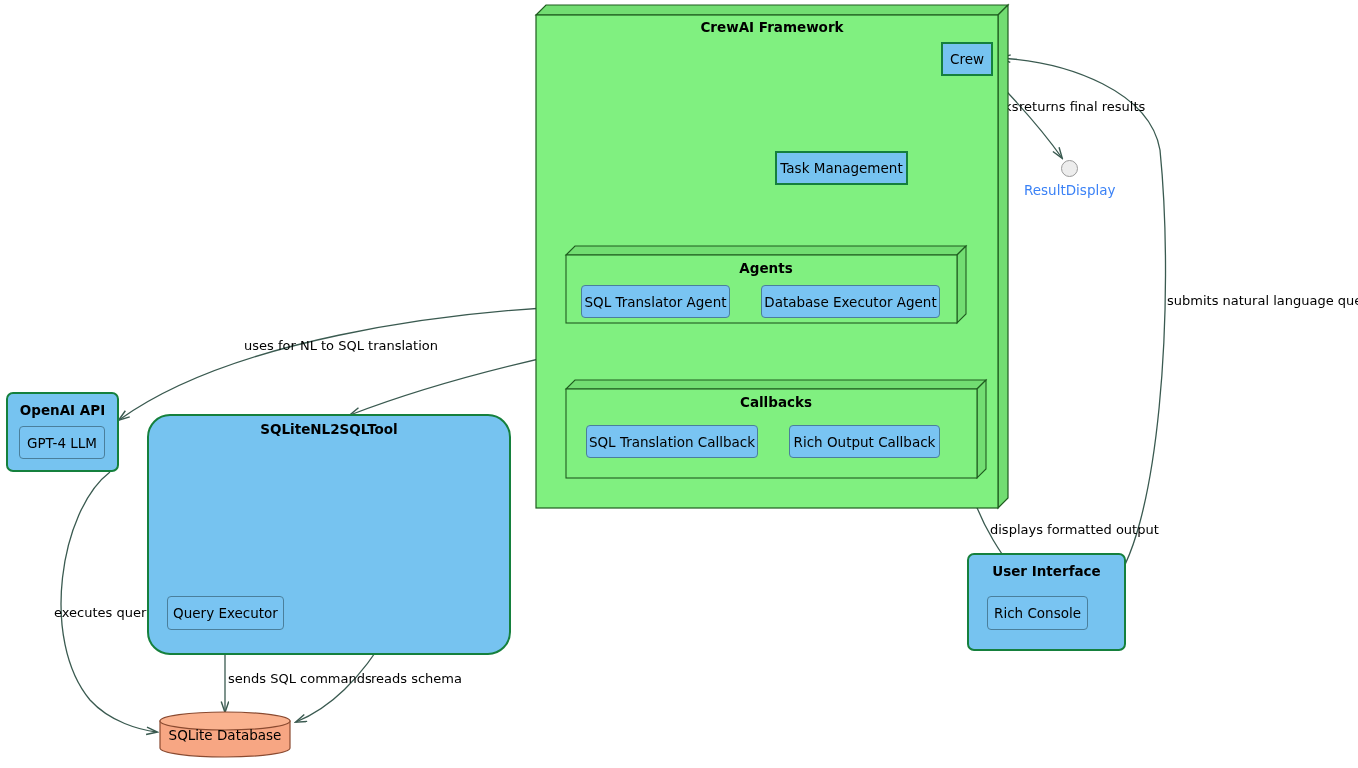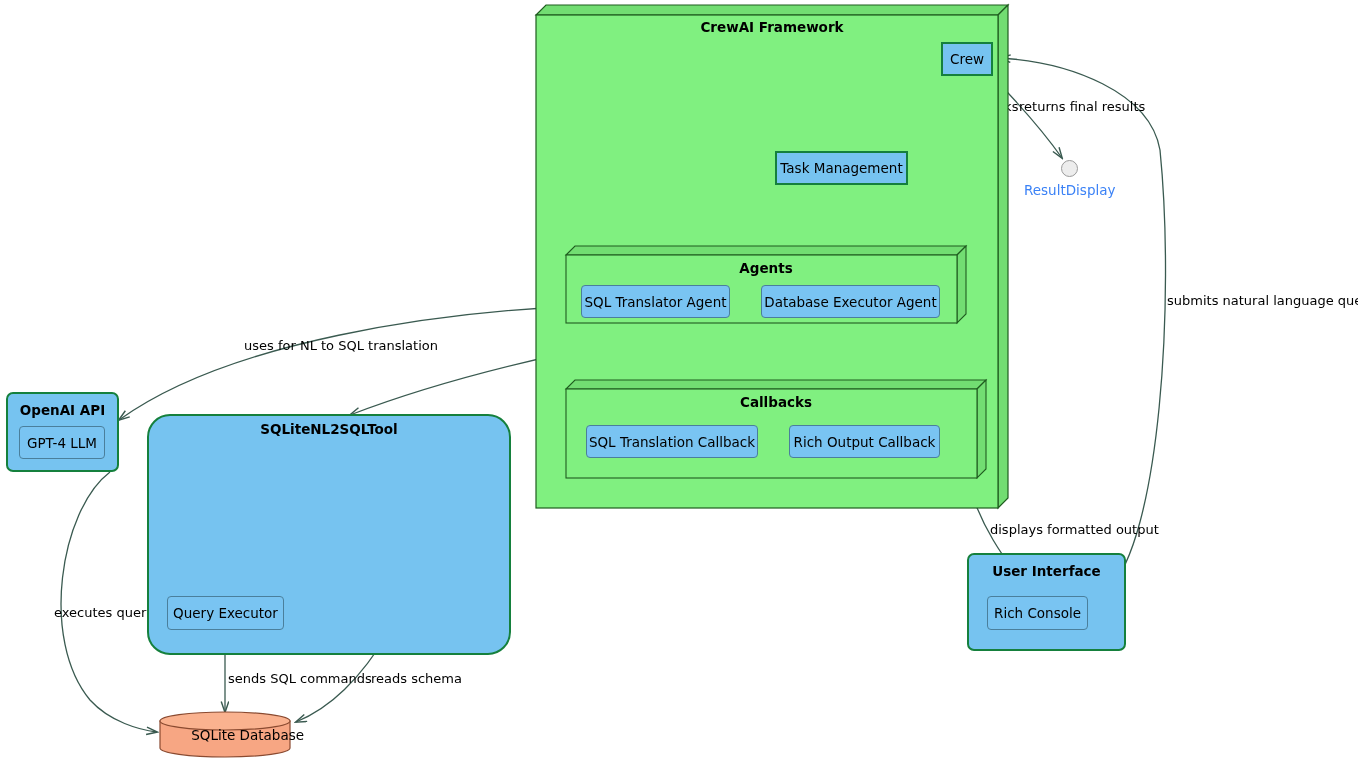--- a/index.html
+++ b/index.html
@@ -72,28 +72,27 @@
     white-space: nowrap;
     background: transparent;
   }
   
   .cylinder {
     position: absolute;
   }
   .cyl-label {
     position: absolute;
     width: 100%;
-    text-align: right;
+    text-align: center;
     font-size: 13.5px;
     color: #000;
     top: 50%;
     transform: translateY(-46%);
     left: 0;
     white-space: nowrap;
-    padding-left: 14px;
   }
   .endpoint-circle {
     position: absolute;
     width: 15px;
     height: 15px;
     border-radius: 50%;
     background: #ededed;
     border: 1px solid #9b9b9b;
   }
   .endpoint-label {

